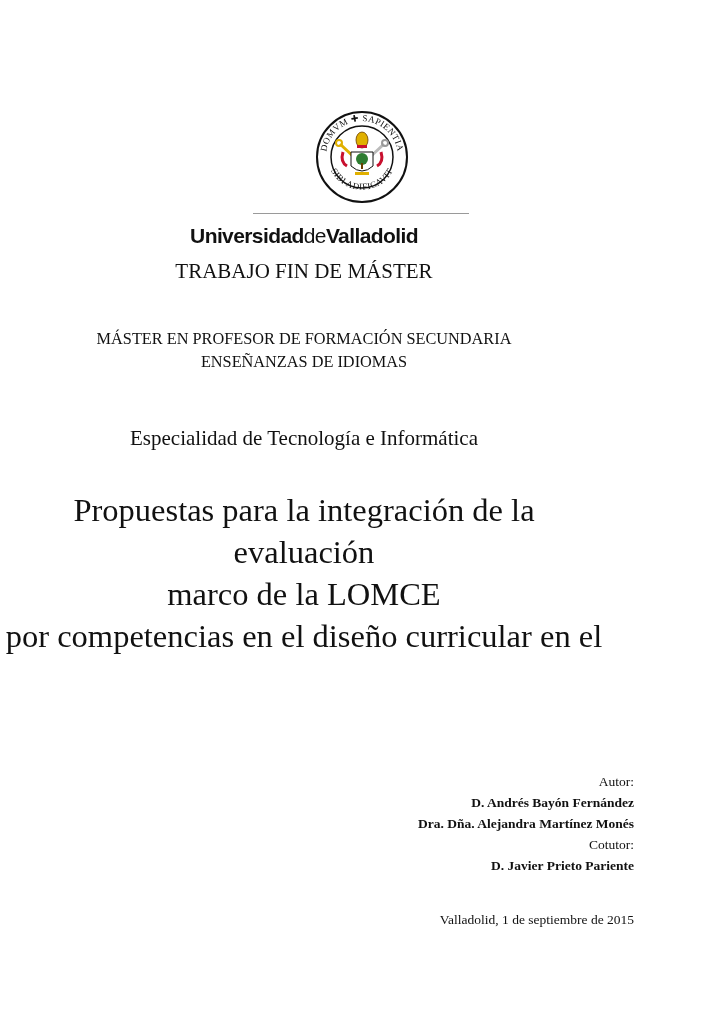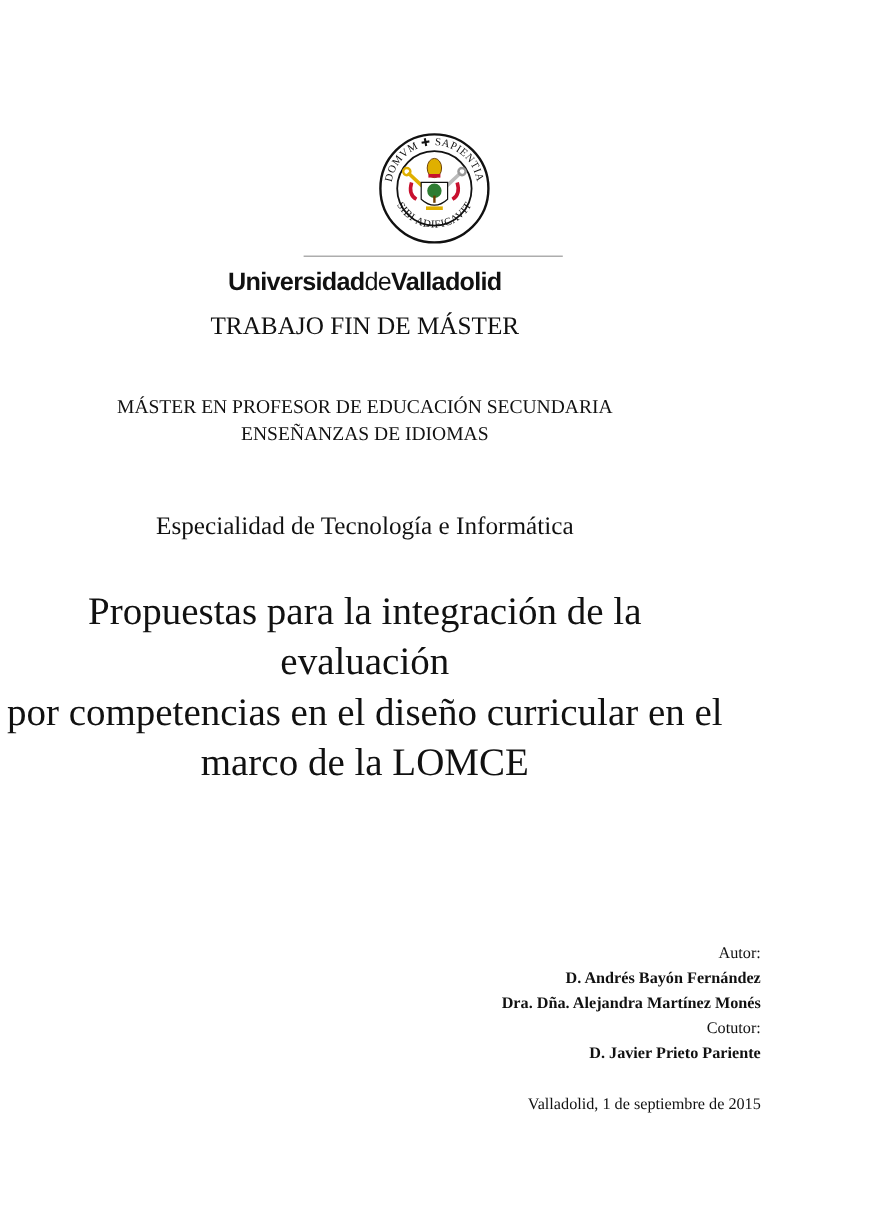--- a/index.html
+++ b/index.html
@@ -8,21 +8,21 @@
   .center { left: 0; width: 608px; text-align: center; }
   #seal { left: 315px; top: 110px; width: 94px; height: 94px; }
   #rule { left: 253px; top: 213px; width: 216px; height: 1px; background: #9a9a9a; }
   #uni { top: 224px; font-family: "Liberation Sans", sans-serif; font-size: 21px; letter-spacing: -0.6px; color: #111; }
   #uni .b { font-weight: bold; }
   #uni .n { font-weight: normal; }
   #tfm { top: 259px; font-size: 21px; }
   #master { top: 327px; font-size: 16.3px; line-height: 23px; }
   #esp { top: 426px; font-size: 21px; }
   #title { top: 489px; font-size: 32.5px; line-height: 42px; }
-  #credits { right: 90px; top: 771px; text-align: right; font-size: 13.5px; line-height: 21px; margin-top: 12px; }
+  #credits { right: 90px; top: 771px; text-align: right; font-size: 13.5px; line-height: 21px; }
   #credits .bold { font-weight: bold; }
   #date { right: 90px; top: 912px; font-size: 13.5px; margin-left: 10px; }
 </style>
 </head>
 <body>
 
 <div id="seal" class="abs">
   <svg width="94" height="94" viewBox="0 0 94 94">
     <circle cx="47" cy="47" r="45" fill="#fff" stroke="#111" stroke-width="2"></circle>
     <circle cx="47" cy="47" r="31" fill="#fff" stroke="#111" stroke-width="1.5"></circle>
@@ -57,30 +57,30 @@
 
 <div id="rule" class="abs"></div>
 
 <div id="uni" class="abs center">
   <span class="b">Universidad</span><span class="n">de</span><span class="b">Valladolid</span>
 </div>
 
 <div id="tfm" class="abs center">TRABAJO FIN DE MÁSTER</div>
 
 <div id="master" class="abs center">
-  <div>MÁSTER EN PROFESOR DE EDUCACIÓN SECUNDARIA</div>
+  <div>MÁSTER EN PROFESOR DE FORMACIÓN SECUNDARIA</div>
   <div>ENSEÑANZAS DE IDIOMAS</div>
 </div>
 
 <div id="esp" class="abs center">Especialidad de Tecnología e Informática</div>
 
 <div id="title" class="abs center">
   <div>Propuestas para la integración de la evaluación</div>
+  <div>marco de la LOMCE</div>
   <div>por competencias en el diseño curricular en el</div>
-  <div>marco de la LOMCE</div>
 </div>
 
 <div id="credits" class="abs">
   <div>Autor:</div>
   <div class="bold">D. Andrés Bayón Fernández</div>
   <div class="bold">Dra. Dña. Alejandra Martínez Monés</div>
   <div>Cotutor:</div>
   <div class="bold">D. Javier Prieto Pariente</div>
 </div>
 

